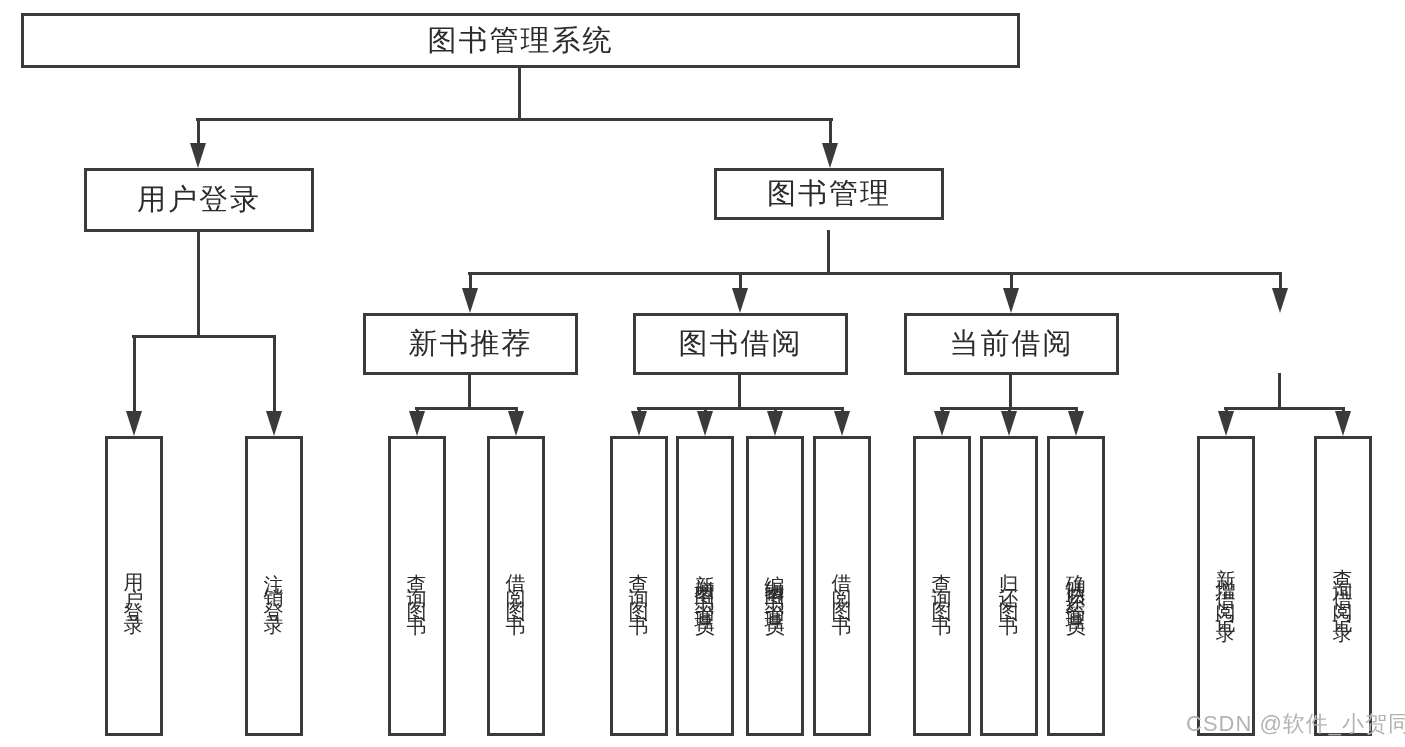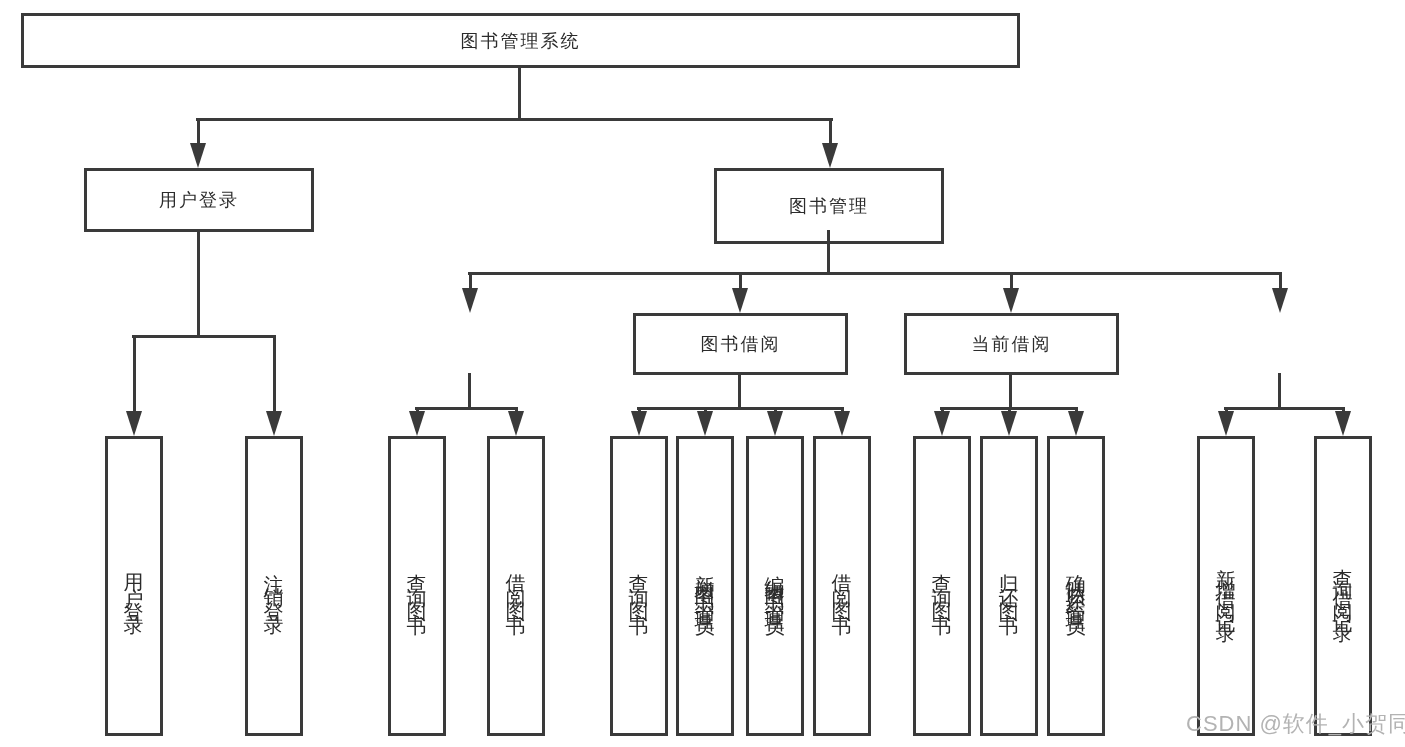--- a/index.html
+++ b/index.html
@@ -14,21 +14,21 @@
   .canvas{position:relative;width:1405px;height:747px;background:var(--background);}
 
   
   .box{
     position:absolute;
     border:3px solid var(--line);
     background:var(--background);
     display:flex;align-items:center;justify-content:center;
   }
   .box .label{
-    font-size:18px;
+    font-size:29px;
     letter-spacing:2px;
     color:var(--text);
     white-space:nowrap;
   }
   .leaf .label{
     writing-mode:vertical-rl;
     text-orientation:mixed;
     font-size:20px;
     letter-spacing:14px;
     line-height:1;
@@ -81,21 +81,21 @@
       <i class="head"></i>
     </div>
   <div class="arrow" style="left:822px;top:119px;height:49px;">
       <i class="shaft"></i>
       <i class="head"></i>
     </div>
 
   <div class="box" style="left:84px;top:168px;width:230px;height:64px;">
     <span class="label">用户登录</span>
   </div>
-  <div class="box" style="left:714px;top:168px;width:230px;height:76px;">
+  <div class="box" style="left:714px;top:168px;width:230px;height:52px;">
     <span class="label">图书管理</span>
   </div>
 
   <div class="vline" style="left:197px;top:230px;height:107px;"></div>
   <div class="hline" style="left:132px;top:335px;width:144px;"></div>
   <div class="arrow" style="left:126px;top:336px;height:100px;">
       <i class="shaft"></i>
       <i class="head"></i>
     </div>
   <div class="arrow" style="left:266px;top:336px;height:100px;">
@@ -115,20 +115,23 @@
     </div>
   <div class="arrow" style="left:1003px;top:273px;height:40px;">
       <i class="shaft"></i>
       <i class="head"></i>
     </div>
   <div class="arrow" style="left:1272px;top:273px;height:40px;">
       <i class="shaft"></i>
       <i class="head"></i>
     </div>
 
+  <div class="box" style="left:363px;top:313px;width:215px;height:62px;">
+    <span class="label">新书推荐</span>
+  </div>
   <div class="box" style="left:633px;top:313px;width:215px;height:62px;font-family:Liberation Mono, monospace;">
     <span class="label">图书借阅</span>
   </div>
   <div class="box" style="left:904px;top:313px;width:215px;height:62px;">
     <span class="label">当前借阅</span>
   </div>
 
   <div class="vline" style="left:468px;top:373px;height:36px;"></div>
   <div class="hline" style="left:415px;top:407px;width:103px;"></div>
   <div class="arrow" style="left:409px;top:408px;height:28px;">

